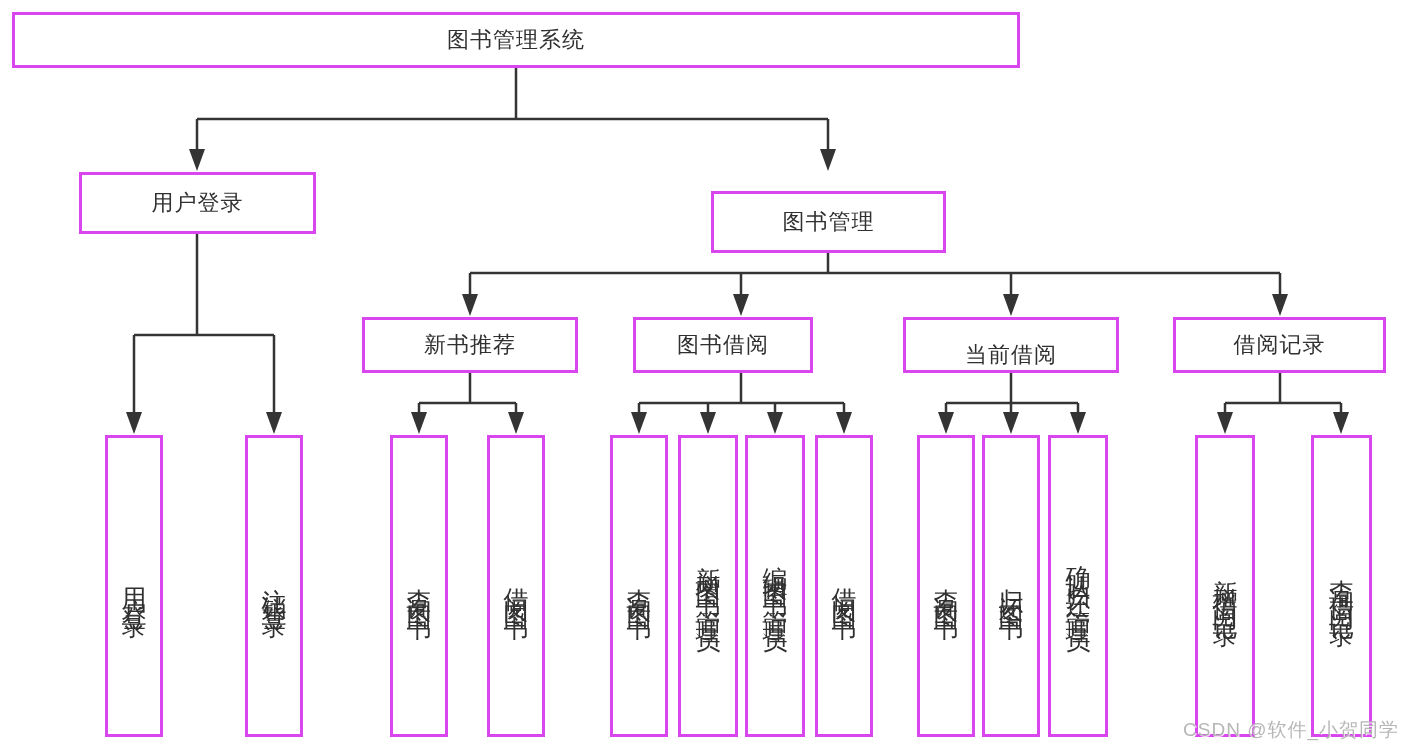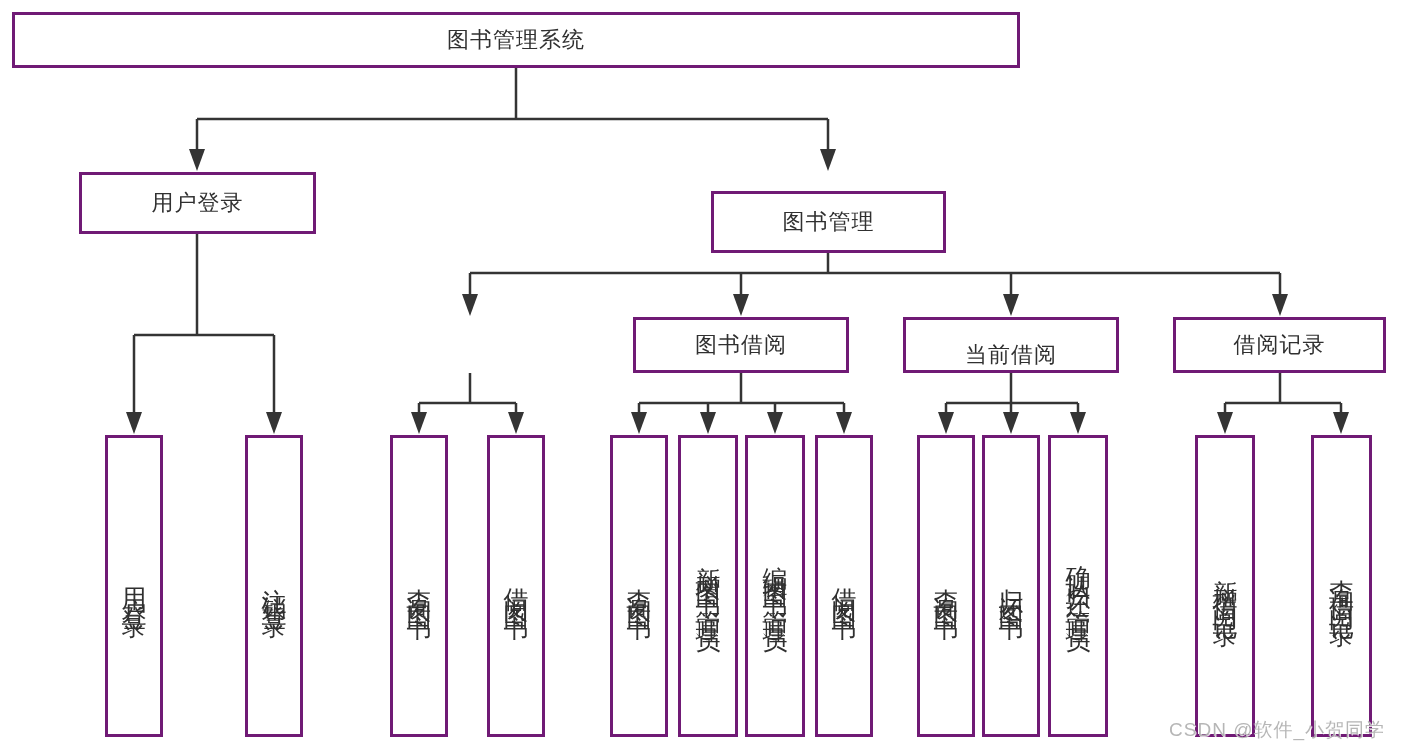--- a/index.html
+++ b/index.html
@@ -7,39 +7,39 @@
     position:relative;
     width:1405px; height:747px;
     background:#ffffff;
     font-family:"Liberation Sans","DejaVu Sans",sans-serif;
     overflow:hidden;
   }
   .wires { position:absolute; left:0; top:0; }
   .box {
     position:absolute;
     box-sizing:border-box;
-    border:3px solid #701a75;
+    border:3px solid #d946ef;
     background:#ffffff;
     display:flex;
     align-items:center;
     justify-content:center;
     color:#303030;
   }
   .hbox { font-size:22px; letter-spacing:1px; }
   .vbox span {
     writing-mode:vertical-rl;
     text-orientation:mixed;
     font-size:25px;
     letter-spacing:9px;
     line-height:1.15;
     white-space:nowrap;
   }
   .watermark {
     position:absolute;
-    right:20px; bottom:4px;
+    right:6px; bottom:4px;
     font-size:19px;
     letter-spacing:1px;
     color:rgba(178,178,178,0.95);
     text-shadow:1px 1px 0 rgba(255,255,255,0.8);
     z-index:5;
   }
 </style>
 </head>
 <body>
 
@@ -92,21 +92,24 @@
     <span>图书管理系统</span>
   </div>
 
   <div class="box hbox" style="left:79px; top:172px; width:237px; height:62px;">
     <span>用户登录</span>
   </div>
   <div class="box hbox" style="left:711px; top:172px; width:235px; height:62px;margin-top:19px;">
     <span>图书管理</span>
   </div>
 
-  <div class="box hbox" style="left:633px; top:317px; width:216px; height:56px;">
+  <div class="box hbox" style="left:362px; top:317px; width:216px; height:56px;">
+    <span>新书推荐</span>
+  </div>
+  <div class="box hbox" style="left:633px; top:317px; width:180px; height:56px;">
     <span>图书借阅</span>
   </div>
   <div class="box hbox" style="left:903px; top:317px; width:216px; height:56px;align-items:flex-end;">
     <span>当前借阅</span>
   </div>
   <div class="box hbox" style="left:1173px; top:317px; width:213px; height:56px;">
     <span>借阅记录</span>
   </div>
 
   <div class="box vbox" style="left:105px; top:435px; width:58px; height:302px;">

